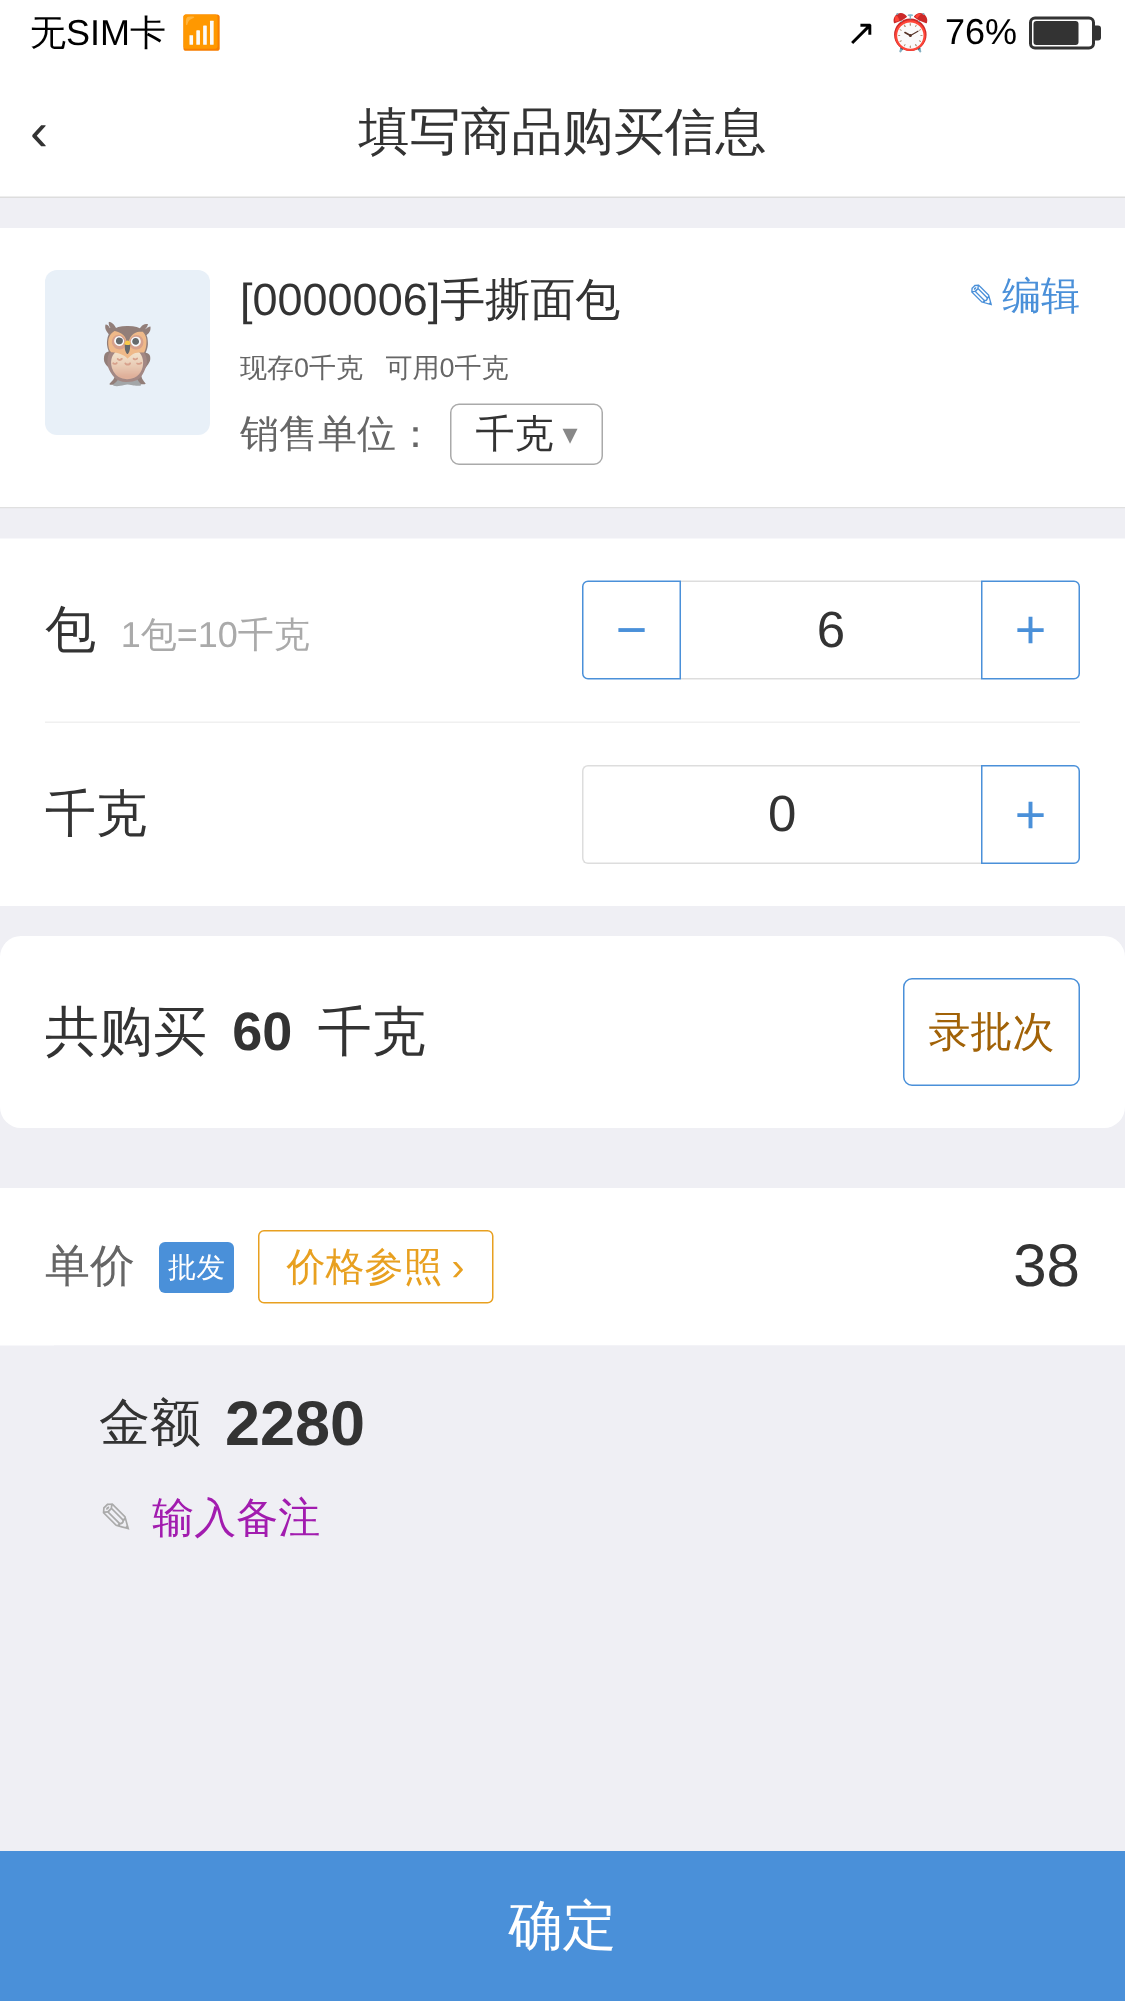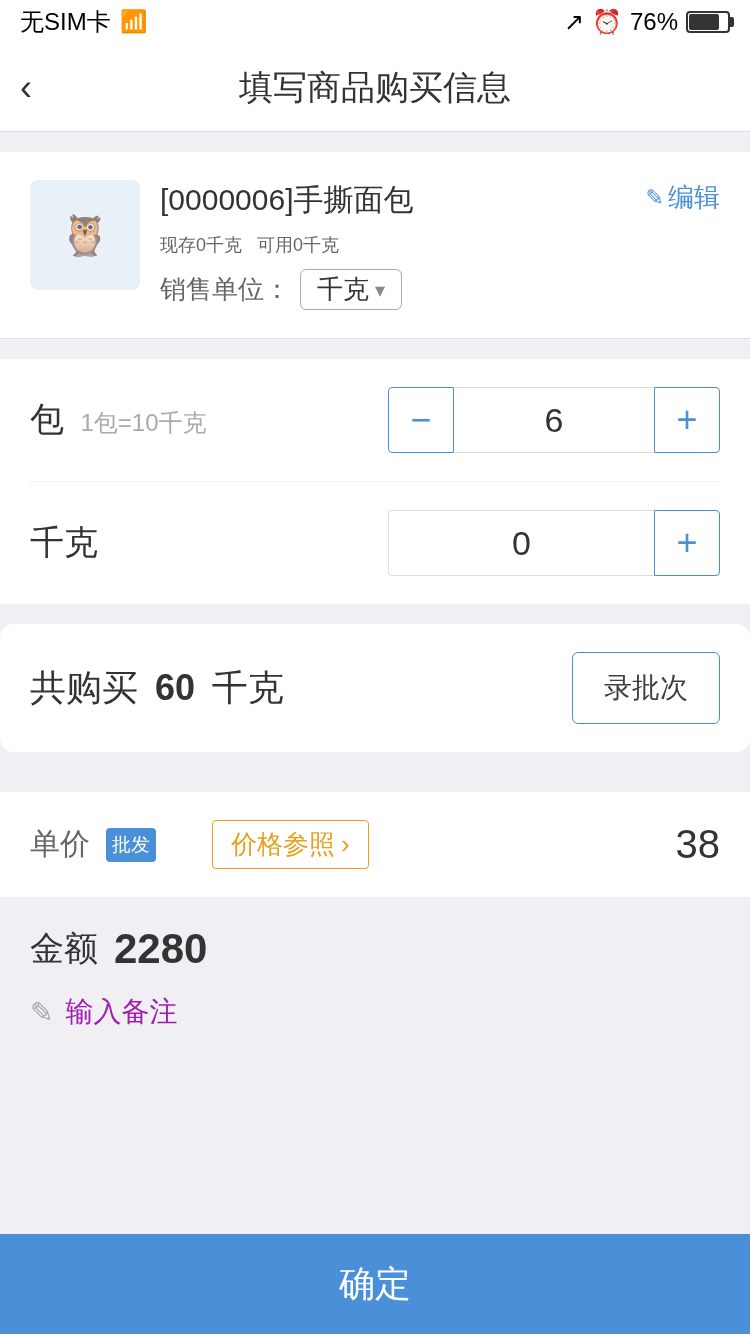--- a/index.html
+++ b/index.html
@@ -189,24 +189,24 @@
       padding: 28px 30px;
       display: flex;
       align-items: center;
       justify-content: space-between;
       border-radius: 14px;
     }
     .summary-text { font-size: 32px; color: #333; }
     .summary-text span { font-size: 36px; font-weight: 500; }
     .record-btn {
       border: 1px solid #4a90d9;
-      color: #404040;
+      color: #a16207;
       background: #fff;
       font-size: 28px;
-      padding: 16px 31px;
+      padding: 16px 16px;
       border-radius: 6px;
       cursor: pointer;
     }
 
     
     .price-section {
       background: #fff;
       margin-top: 20px;
       padding: 28px 30px;
     }
@@ -224,33 +224,34 @@
       border-radius: 4px;
     }
     .price-ref-btn {
       border: 1px solid #e8a020;
       color: #e8a020;
       background: #fff;
       font-size: 26px;
       padding: 6px 18px;
       border-radius: 4px;
       cursor: pointer;
-      display: flex; align-items: center; gap: 6px; margin-left: 40px;
+      display: flex; align-items: center; gap: 6px;
     }
     .price-value {
       margin-left: auto;
       font-size: 40px;
       color: #333;
       font-weight: 500;
     }
 
     
     .amount-section {
       background: #efeff4;
       padding: 28px 30px 0 30px;
+      margin-left: 36px;
     }
     .amount-row {
       display: flex;
       align-items: center;
       gap: 16px;
       margin-bottom: 20px;
     }
     .amount-label { font-size: 34px; color: #333; }
     .amount-value { font-size: 42px; color: #333; font-weight: 600; }
     .note-row {

